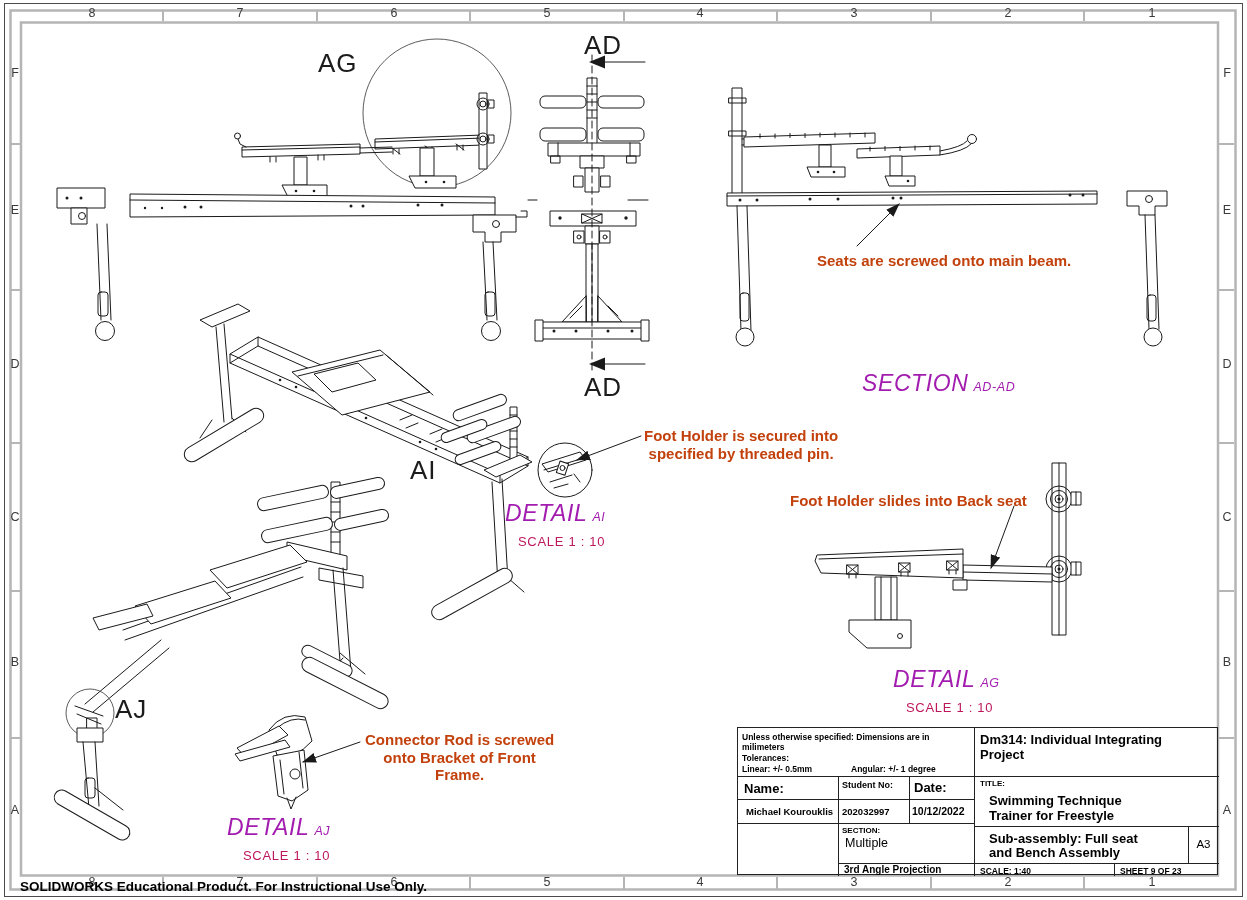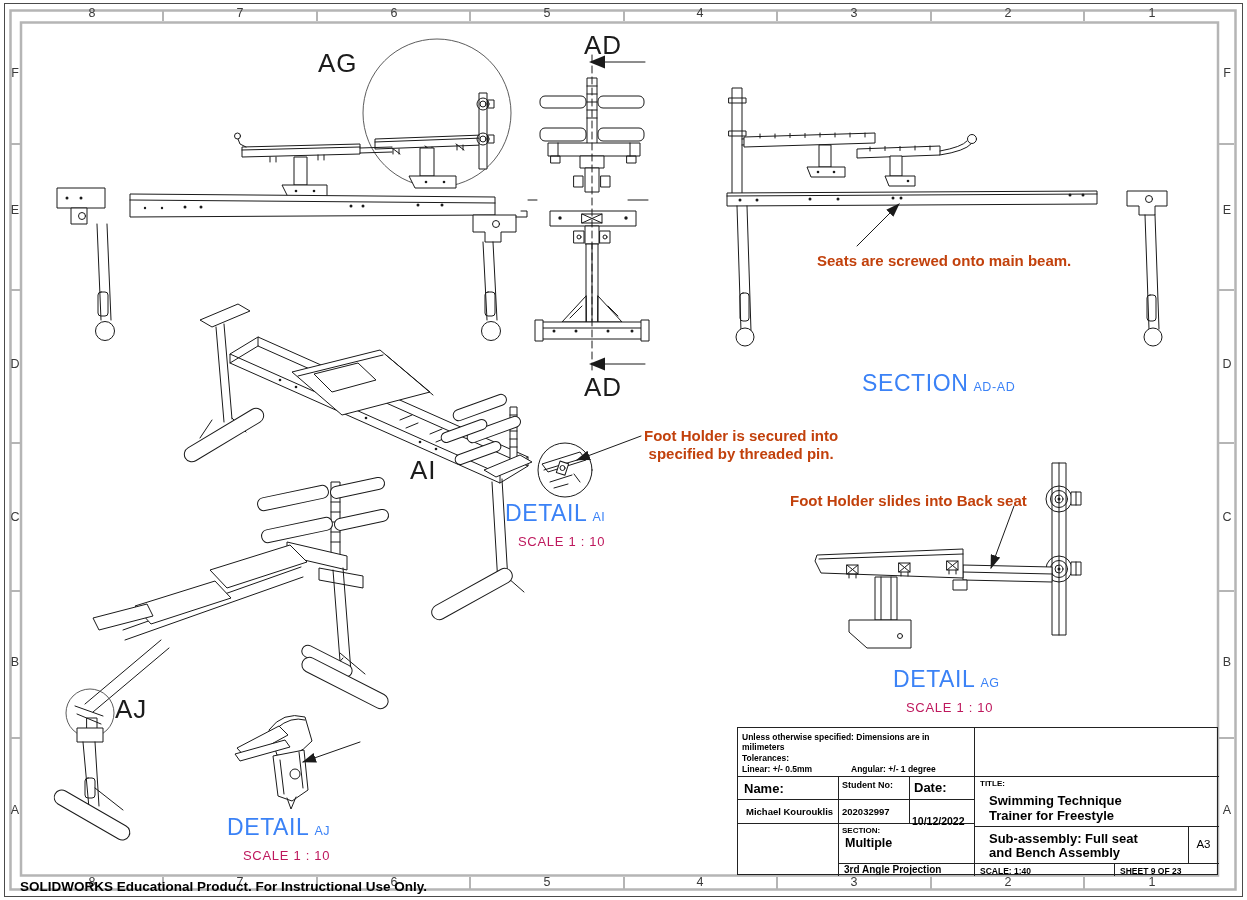--- a/index.html
+++ b/index.html
@@ -9,42 +9,42 @@
   
   .s{stroke:#1a1a1a;stroke-width:1;fill:none;stroke-linecap:round;stroke-linejoin:round;}
   .sw{stroke:#1a1a1a;stroke-width:1;fill:#ffffff;stroke-linejoin:round;}
   .thin{stroke:#4a4a4a;stroke-width:0.9;fill:none;}
   .dk{fill:#1a1a1a;stroke:none;}
   .gray{stroke:#b5b5b5;fill:none;}
   
   .zone{position:absolute;font-size:12.5px;color:#3a3a3a;text-align:center;width:26px;line-height:13px;}
   .zoneV{width:12px;}
   
-  .cap{position:absolute;color:#3b82f6;letter-spacing:0.6px;white-space:nowrap;}
+  .cap{position:absolute;color:#a21caf;letter-spacing:0.6px;white-space:nowrap;font-style:italic;}
   .cap .big{font-size:23px;font-weight:400;}
   .cap .suf{font-size:12.5px;margin-left:5px;}
   .scaleTxt{position:absolute;font-size:13px;color:#be185d;letter-spacing:0.7px;white-space:nowrap;}
   .biglabel{position:absolute;font-size:26px;color:#1c1c1c;letter-spacing:1px;white-space:nowrap;}
   
   .note{position:absolute;font-weight:700;font-size:15px;color:#c2410c;line-height:1.18;white-space:nowrap;text-align:center;}
   
   #footer{position:absolute;left:20px;top:879px;font-weight:700;font-size:13.5px;color:#000;white-space:nowrap;}
   
   #titleblock{position:absolute;left:737px;top:727px;width:481px;height:148px;
               border:1.5px solid #222;box-sizing:border-box;color:#000;}
   #titleblock .tl{position:absolute;background:#222;}
   .tb{position:absolute;white-space:nowrap;}
   .f-small{font-size:8.5px;font-weight:600;}
   .f-tiny{font-size:8px;font-weight:700;}
   .f-hdr{font-size:13px;font-weight:700;}
   .f-hdr2{font-size:9px;font-weight:700;}
   .f-val{font-size:9.5px;font-weight:700;}
-  .f-date{font-size:10.5px;font-weight:700;margin-top:10px;}
+  .f-date{font-size:10.5px;font-weight:700;}
   .f-big{font-size:13px;font-weight:700;}
-  .f-mat{font-size:12.5px;font-weight:700;}
+  .f-mat{font-size:12.5px;font-weight:400;}
   .f-proj{font-size:10px;font-weight:700;}
   .f-a3{font-size:11.5px;font-weight:500;}
   .wrapw{white-space:normal;line-height:1.15;}
 </style>
 </head>
 <body>
 
 <div id="page">
 
   <svg class="layer" style="left:0;top:0" width="1247" height="900" viewBox="0 0 1247 900">
@@ -422,20 +422,25 @@
       <path class="sw" d="M40,48 L71,42 L75,82 L59,93 L45,88 Z"></path>
       <path class="s" d="M47,52 L51,86 M66,44 L70,80"></path>
       <circle class="sw" cx="62" cy="66" r="5"></circle>
       <path class="s" d="M54,90 L58,101 L63,89"></path>
     </g>
   </svg>
   <div class="cap" style="left:227px;top:814px">
     <span class="big">DETAIL</span><span class="suf">AJ</span>
   </div>
   <div class="scaleTxt" style="left:243px;top:848px">SCALE 1 : 10</div>
+  <div class="note" style="left:365px;top:731px">
+    <div>Connector Rod is screwed</div>
+    <div>onto Bracket of Front</div>
+    <div>Frame.</div>
+  </div>
 
   <svg class="layer" style="left:0;top:0;pointer-events:none" width="1247" height="900" viewBox="0 0 1247 900">
     <defs>
       <marker id="ah" markerWidth="14" markerHeight="10" refX="13" refY="5" orient="auto">
         <path d="M0,0 L14,5 L0,10 Z" fill="#1a1a1a"></path>
       </marker>
     </defs>
     <g>
       <path class="s" d="M592,55 V370" stroke-dasharray="7 4"></path>
       <path class="s" d="M603,62 H645"></path>
@@ -474,20 +479,21 @@
     <div class="tb f-hdr2" style="left:104px;top:52px">Student No:</div>
     <div class="tb f-hdr" style="left:176px;top:52px">Date:</div>
     <div class="tb f-val" style="left:8px;top:78px">Michael Kourouklis</div>
     <div class="tb f-val" style="left:104px;top:78px">202032997</div>
     <div class="tb f-date" style="left:174px;top:77px">10/12/2022</div>
 
     <div class="tb f-tiny" style="left:104px;top:98px">SECTION:</div>
     <div class="tb f-mat" style="left:107px;top:108px">Multiple</div>
     <div class="tb f-proj" style="left:106px;top:136px">3rd Angle Projection</div>
 
+    <div class="tb f-big wrapw" style="left:242px;top:5px;width:225px">Dm314: Individual Integrating Project</div>
     <div class="tb f-tiny" style="left:242px;top:51px">TITLE:</div>
     <div class="tb f-big" style="left:251px;top:65px">Swimming Technique</div>
     <div class="tb f-big" style="left:251px;top:80px">Trainer for Freestyle</div>
     <div class="tb f-big" style="left:251px;top:103px">Sub-assembly: Full seat</div>
     <div class="tb f-big" style="left:251px;top:117px">and Bench Assembly</div>
     <div class="tb f-a3" style="left:450px;top:110px;width:31px;text-align:center">A3</div>
     <div class="tb f-small" style="left:242px;top:138px">SCALE: 1:40</div>
     <div class="tb f-small" style="left:382px;top:138px">SHEET 9 OF 23</div>
   </div>
 

